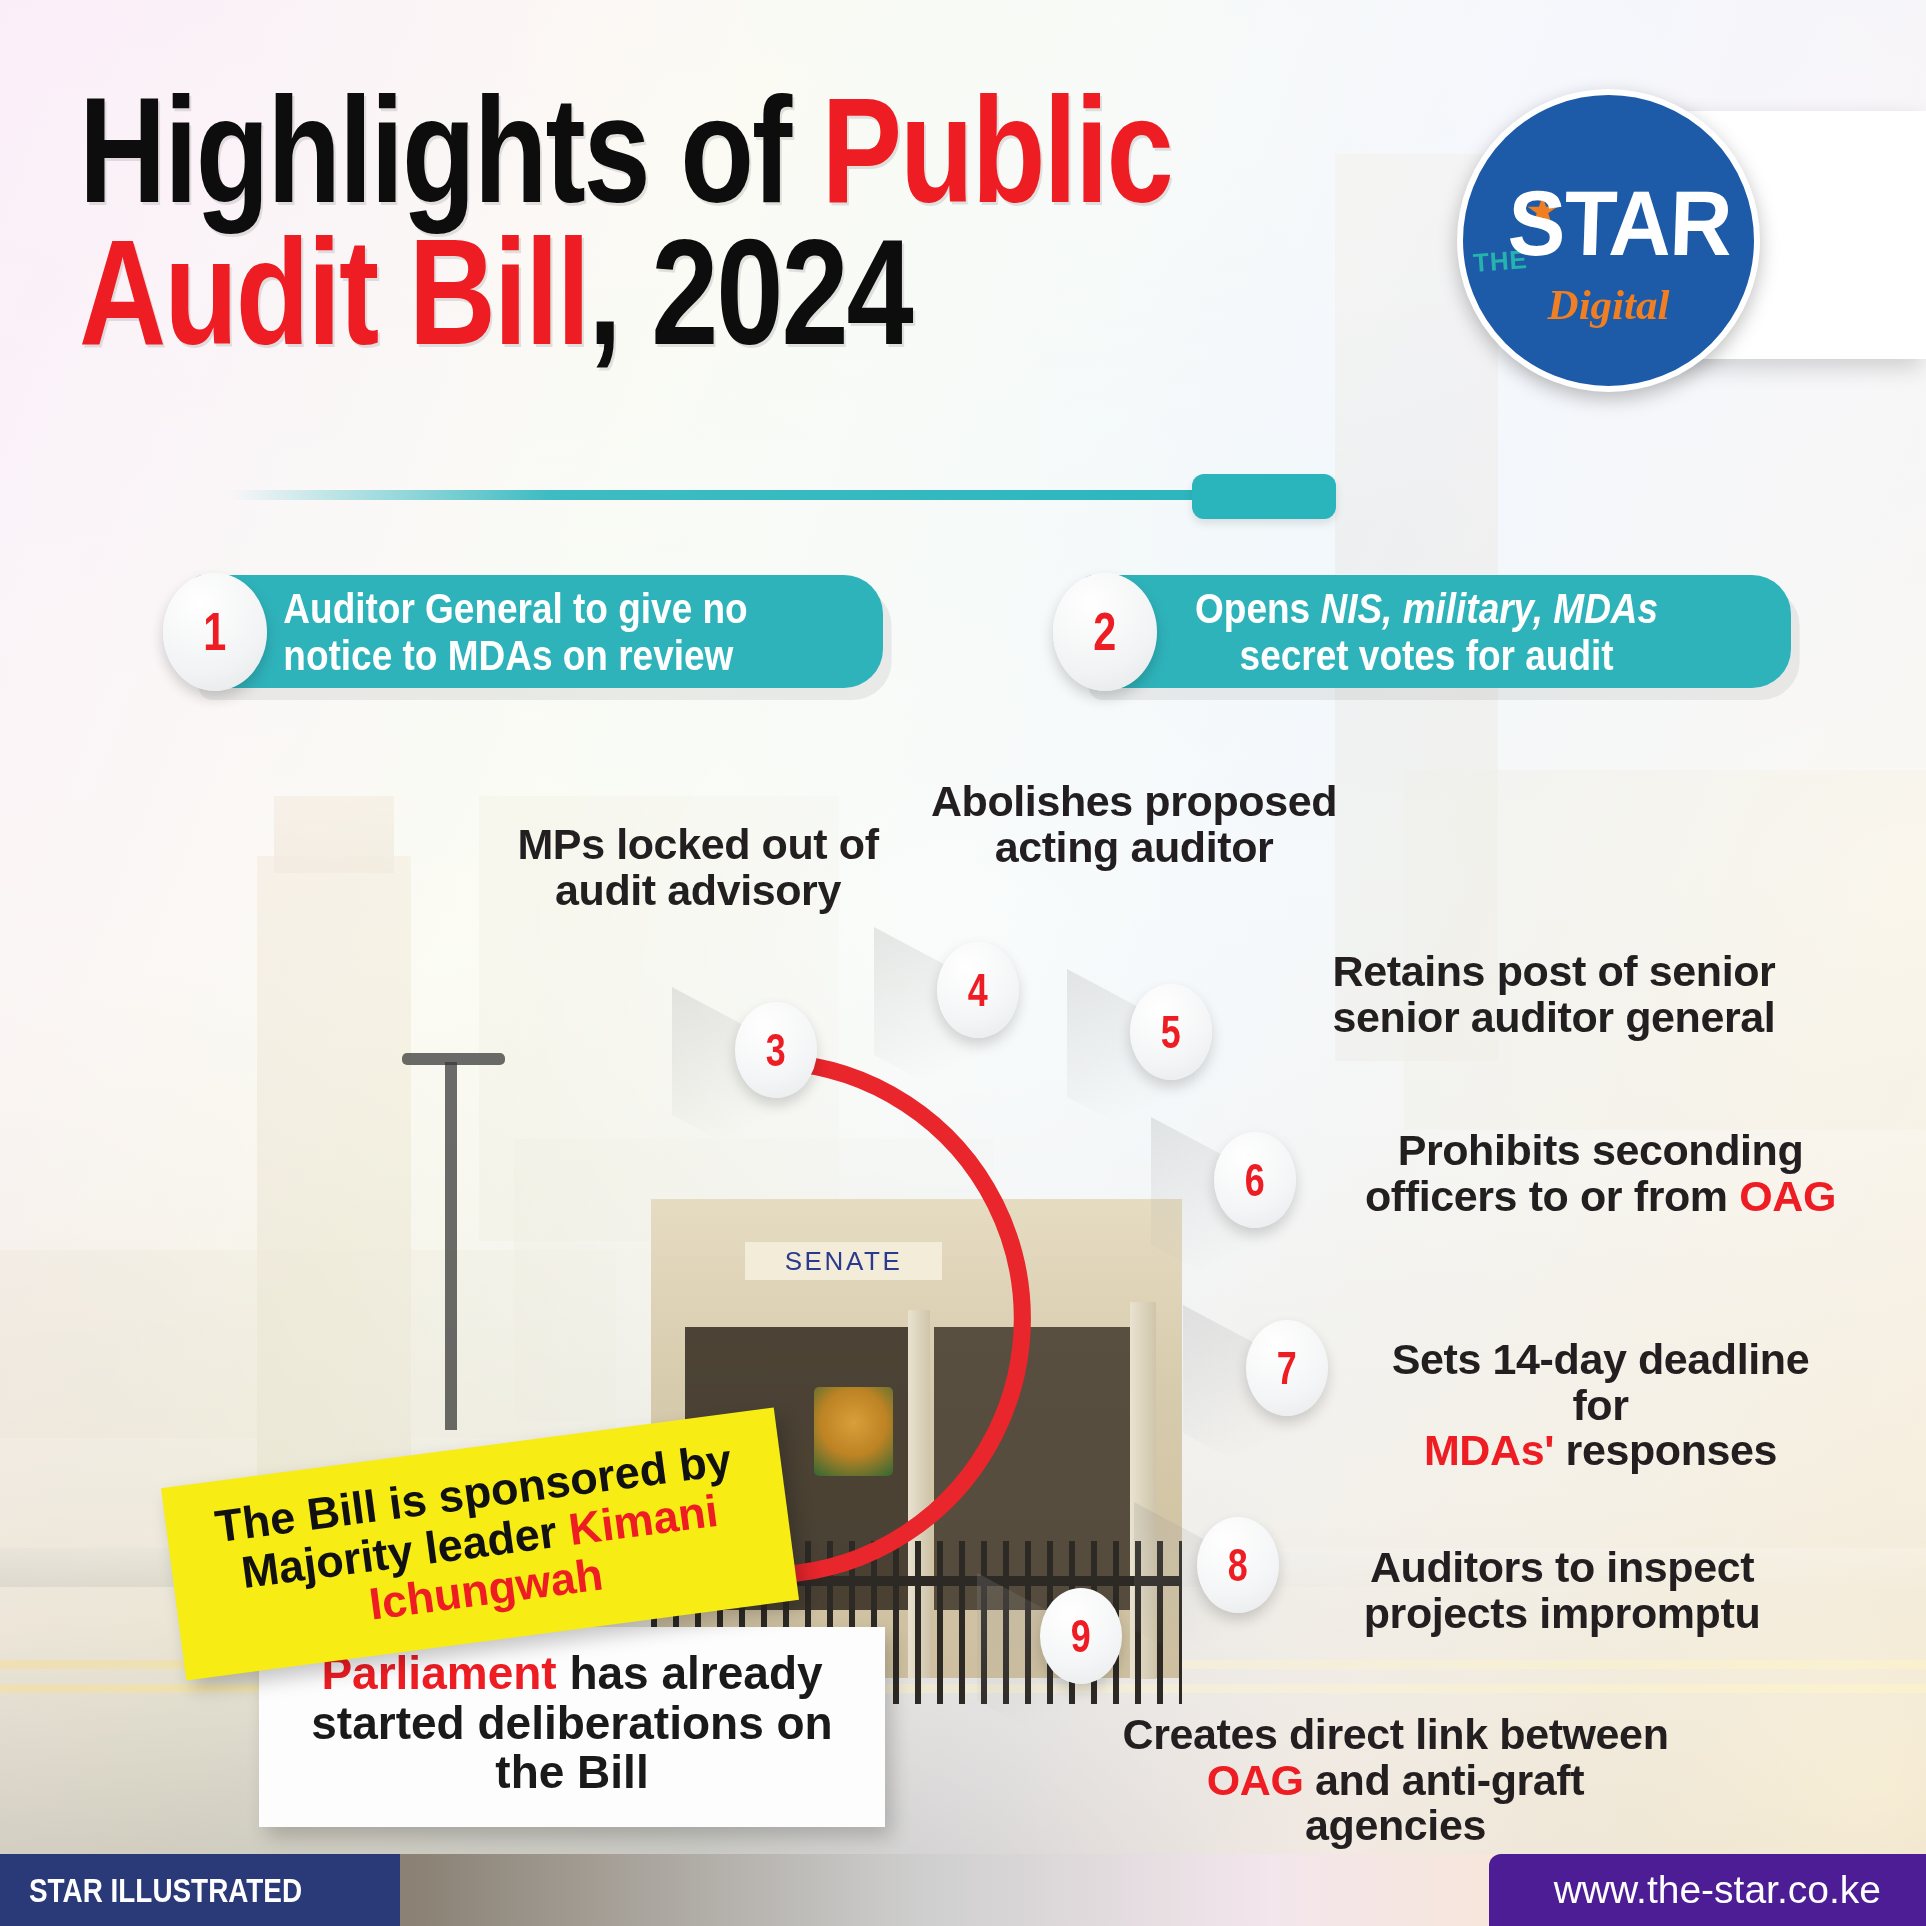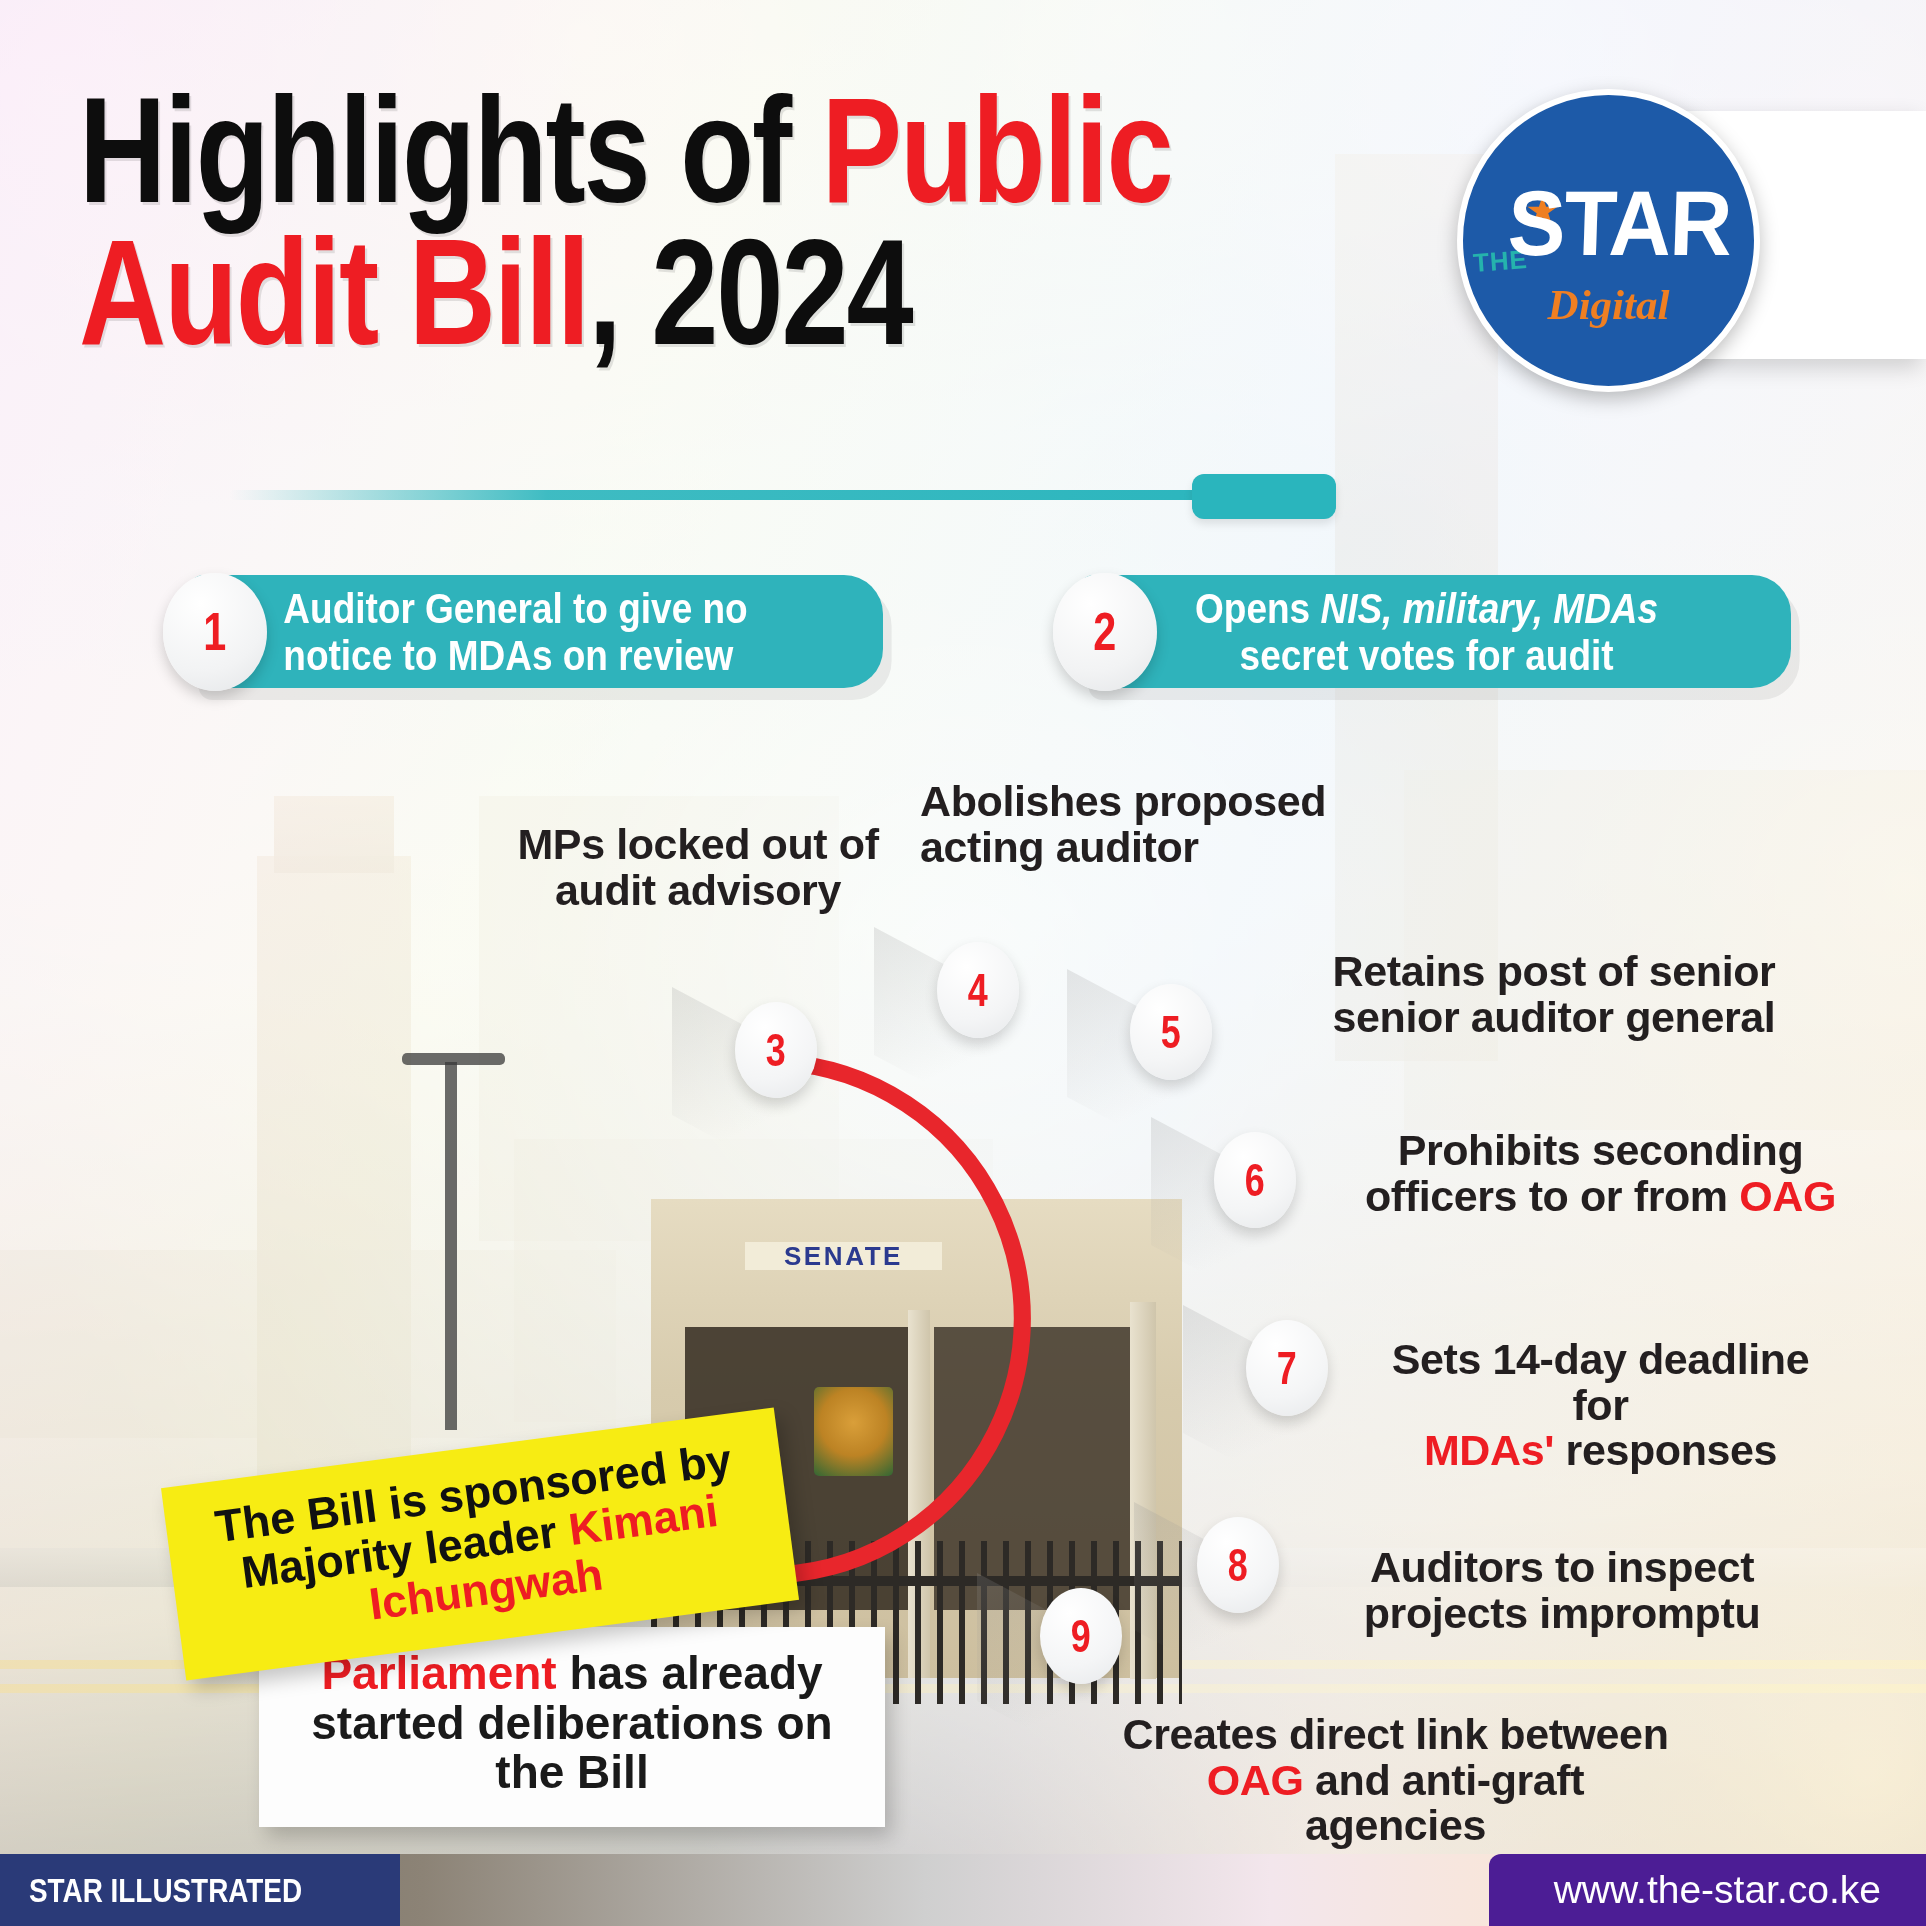--- a/index.html
+++ b/index.html
@@ -95,23 +95,23 @@
   .itxt .ac{color:#ee1d23;}
 
   
   .arc{position:absolute;left:753px;top:1036px;width:479px;height:565px;z-index:30;}
 
   
   .senate{position:absolute;left:651px;top:1199px;width:531px;height:479px;z-index:20;}
   .sen-front{position:absolute;inset:0;background:linear-gradient(180deg,#e6dcc2 0%,#d7cbad 40%,#cdbf9f 100%);}
   .sen-dark{position:absolute;background:#332a20;}
   .sen-col{position:absolute;background:linear-gradient(90deg,#e9e2cf,#cfc5ab);}
-  .sen-label{position:absolute;left:94px;top:43px;width:197px;height:28px;background:#f2ecd8;
+  .sen-label{position:absolute;left:94px;top:43px;width:197px;height:38px;background:#f2ecd8;
      display:flex;align-items:center;justify-content:center;
-     font-family:"Liberation Sans",sans-serif;font-weight:bold;font-size:26px;color:#2b3a8f;letter-spacing:2.6px;}
+     font-family:"Liberation Sans",sans-serif;font-weight:normal;font-size:26px;color:#2b3a8f;letter-spacing:2.6px;}
   .fence{position:absolute;left:0;right:0;bottom:-26px;height:163px;
      background:repeating-linear-gradient(90deg,#2d2a26 0 6px,rgba(0,0,0,0) 6px 22px);}
   .fence-rail{position:absolute;left:0;right:0;height:10.3px;background:#2d2a26;}
 
   
   .sticker{position:absolute;left:171px;top:1447px;width:574px;z-index:50;background:#f7ec13;
      transform:rotate(-7.5deg);padding:22px 22px 26px;box-shadow:6.8px 10.3px 19px rgba(0,0,0,.22);}
   .sticker p{margin:0;text-align:center;font-family:"Liberation Sans",sans-serif;font-weight:bold;
      font-size:45px;line-height:1.08;color:#111;}
   .sticker .ac{color:#ee1d23;}
@@ -223,21 +223,21 @@
     <div>MPs locked out of</div>
     <div>audit advisory</div>
   </div>
   <div class="cbadge" style="left:735px;top:1002px;">
     <div class="shadow"></div>
       <div class="disc">
         <span>3</span>
       </div>
   </div>
 
-  <div class="itxt" style="left:920px;top:779px;width:428px;">
+  <div class="itxt" style="left:920px;top:779px;width:428px;text-align:center;">
     <div>Abolishes proposed</div>
     <div>acting auditor</div>
   </div>
   <div class="cbadge" style="left:937px;top:942px;">
     <div class="shadow"></div>
       <div class="disc">
         <span>4</span>
       </div>
   </div>
 

